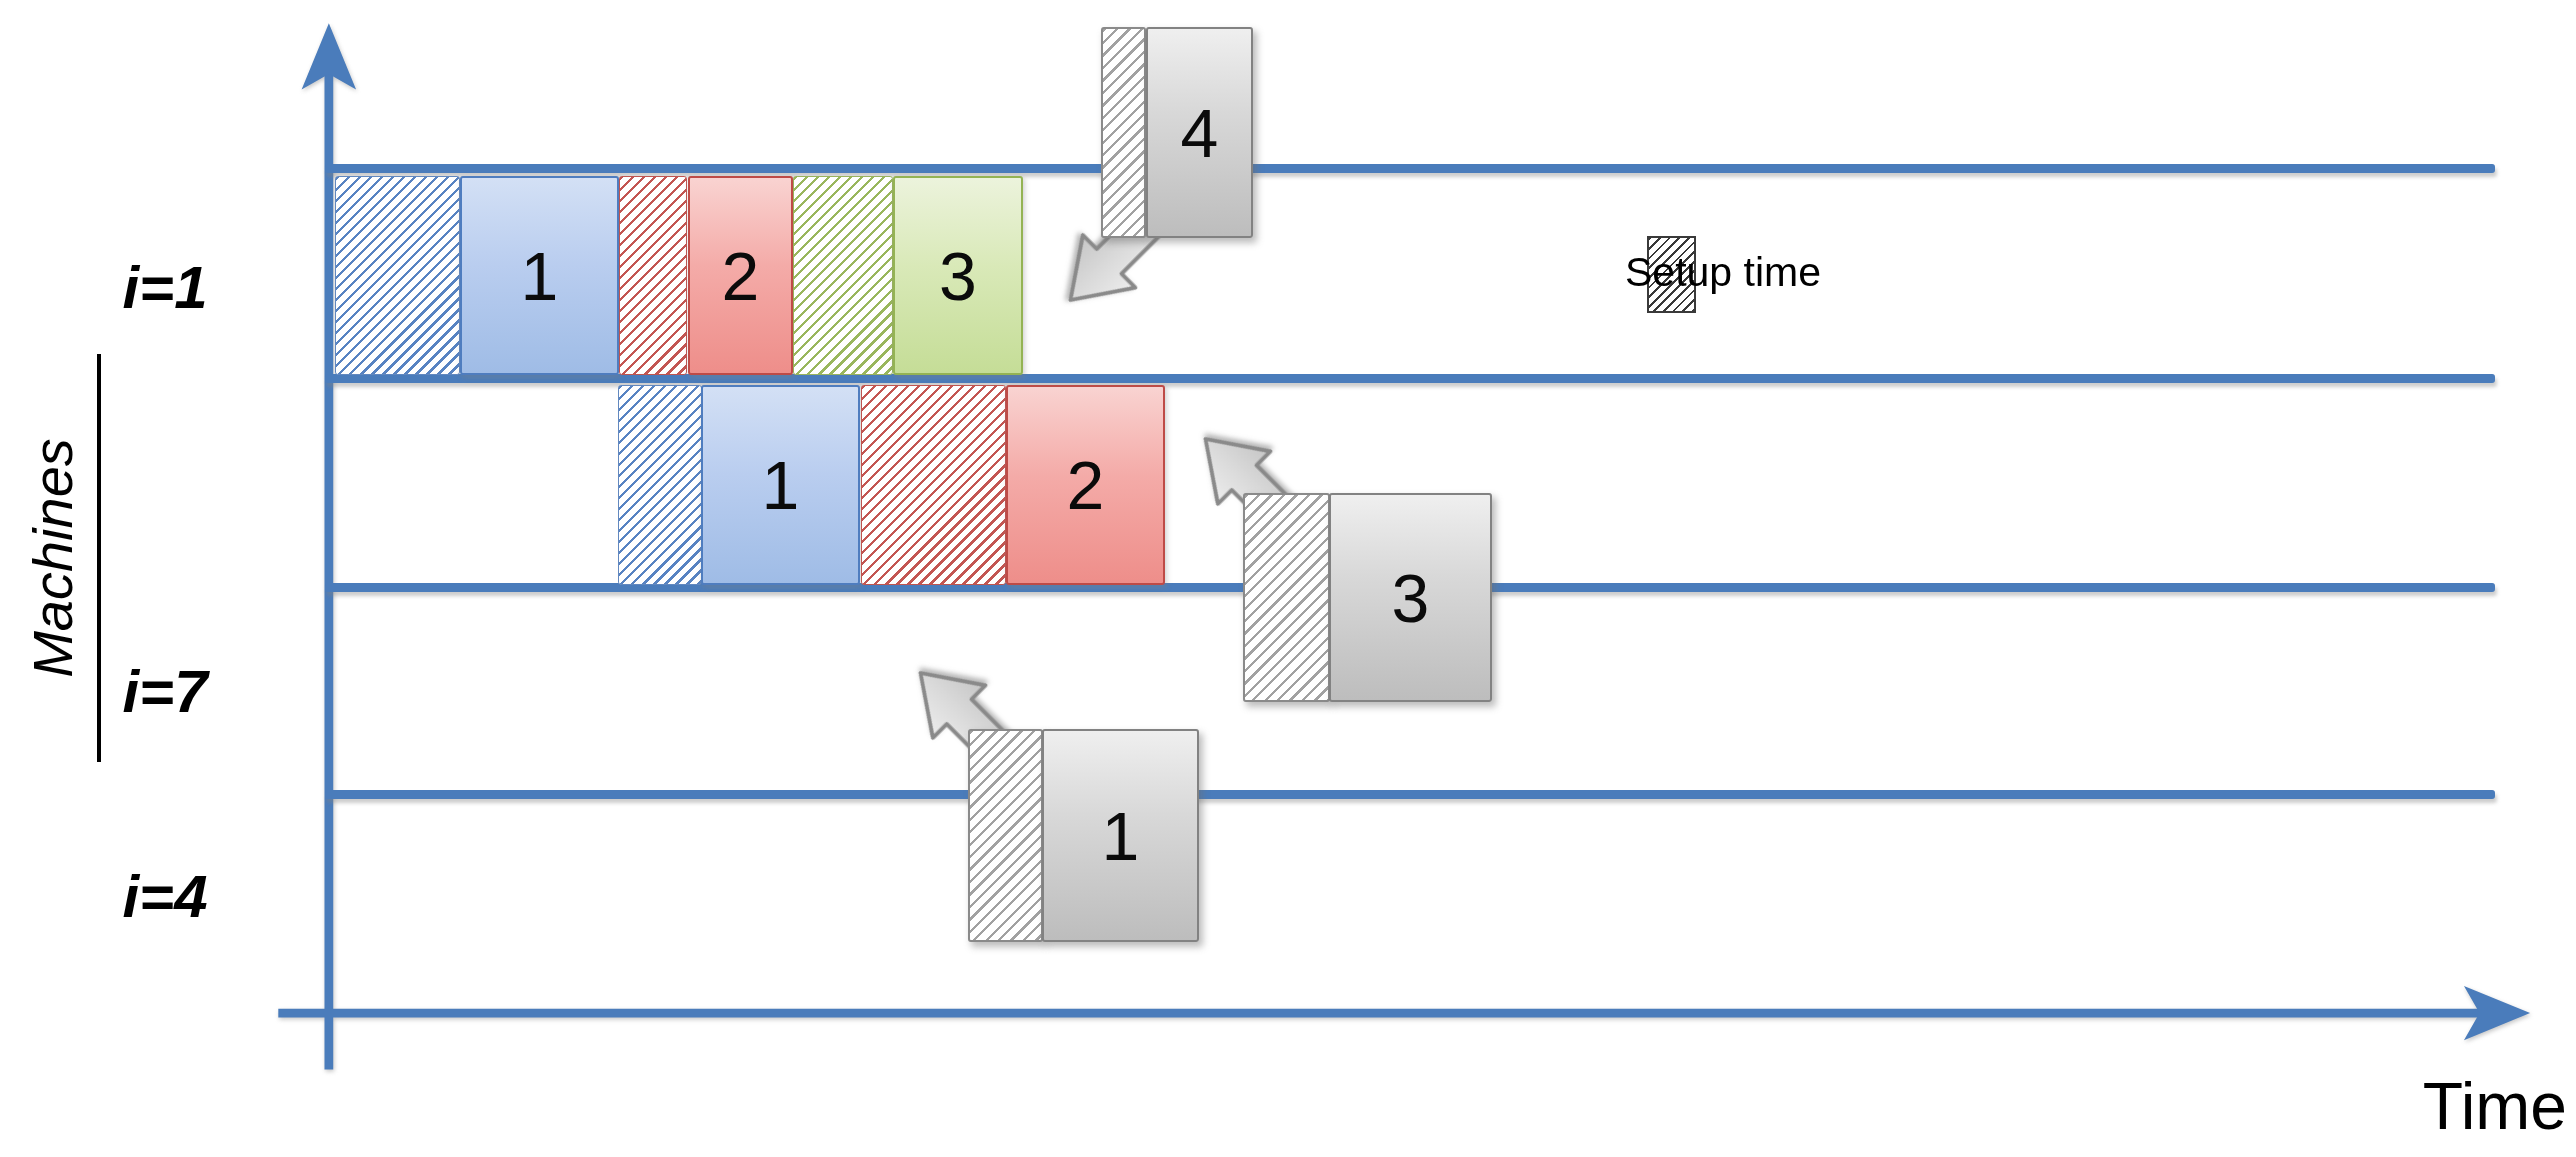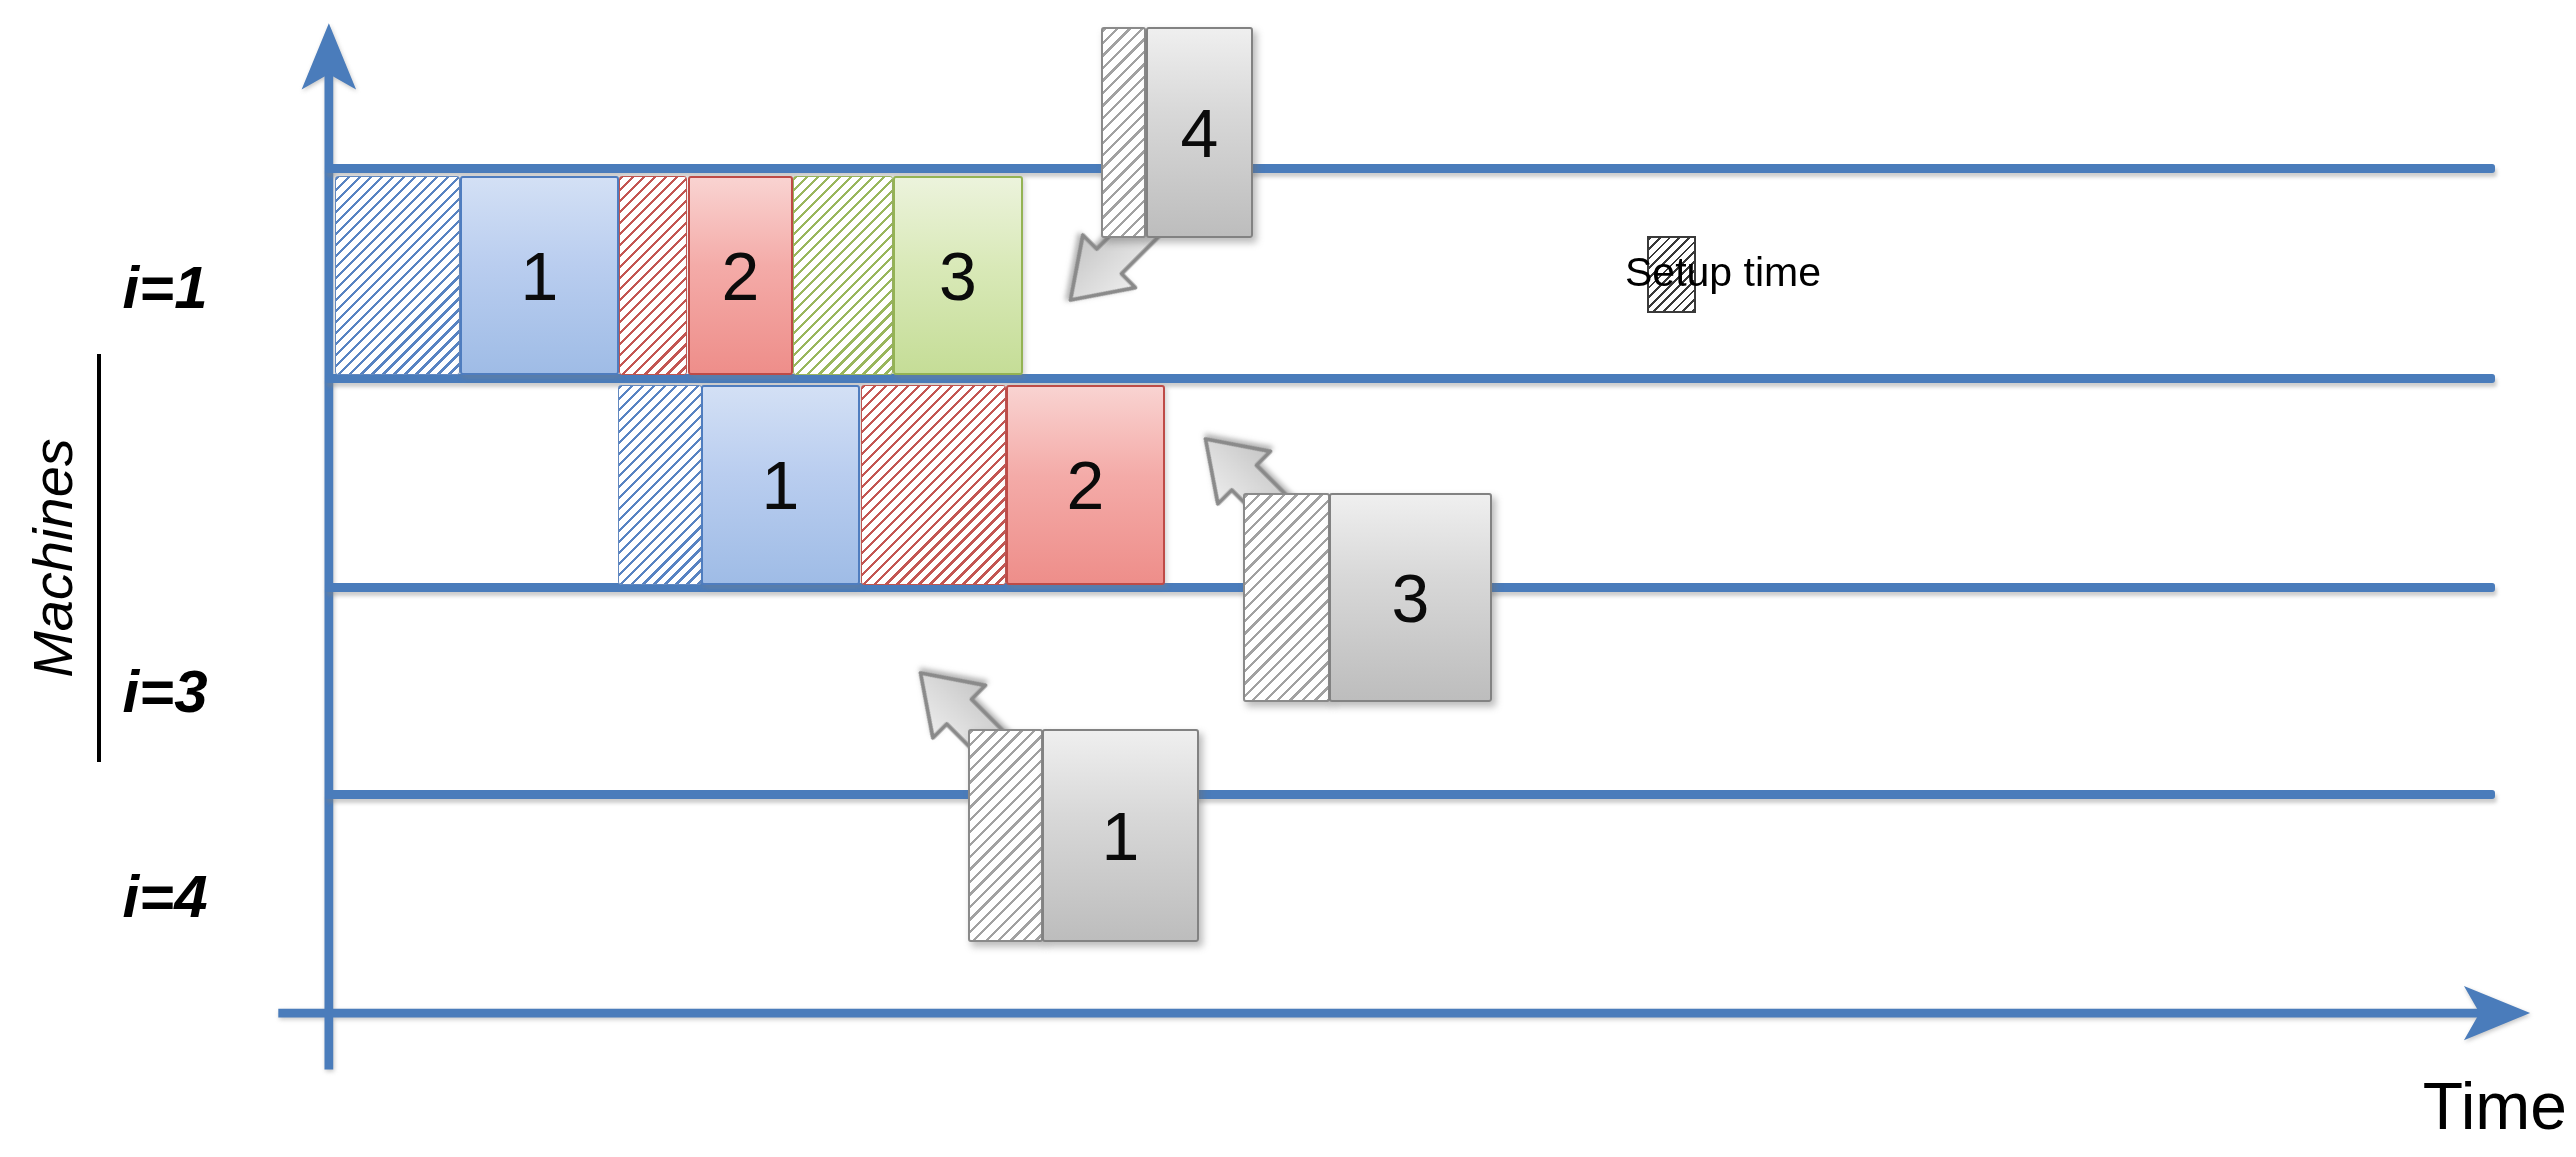--- a/index.html
+++ b/index.html
@@ -71,21 +71,21 @@
 
   <div class="abs row-line" style="left:325px;top:164px;width:2170px;"></div>
   <div class="abs row-line" style="left:325px;top:374px;width:2170px;"></div>
   <div class="abs row-line" style="left:325px;top:583px;width:2170px;"></div>
   <div class="abs row-line" style="left:325px;top:790px;width:2170px;"></div>
 
   <div class="abs machines-title" style="left:-146px;top:515px;">Machines</div>
   <div class="abs time-label" style="left:2256px;top:1068px;">Time</div>
 
   <div class="abs machine-label" style="left:58px;top:239px;margin-top:14px;">i=1</div>
-  <div class="abs machine-label" style="left:58px;top:657px;">i=3</div>
+  <div class="abs machine-label" style="left:58px;top:657px;">i=7</div>
   <div class="abs machine-label" style="left:58px;top:862px;text-align:center;">i=4</div>
 
   <div class="abs blk hatch hatch-blue" style="left:335px;top:176px;width:125px;height:199px;"></div>
   <div class="abs blk job job-blue" style="left:460px;top:176px;width:159px;height:199px;">
       <span>1</span>
     </div>
   <div class="abs blk hatch hatch-red" style="left:619px;top:176px;width:68px;height:199px;"></div>
   <div class="abs blk job job-red" style="left:688px;top:176px;width:105px;height:199px;">
       <span>2</span>
     </div>

